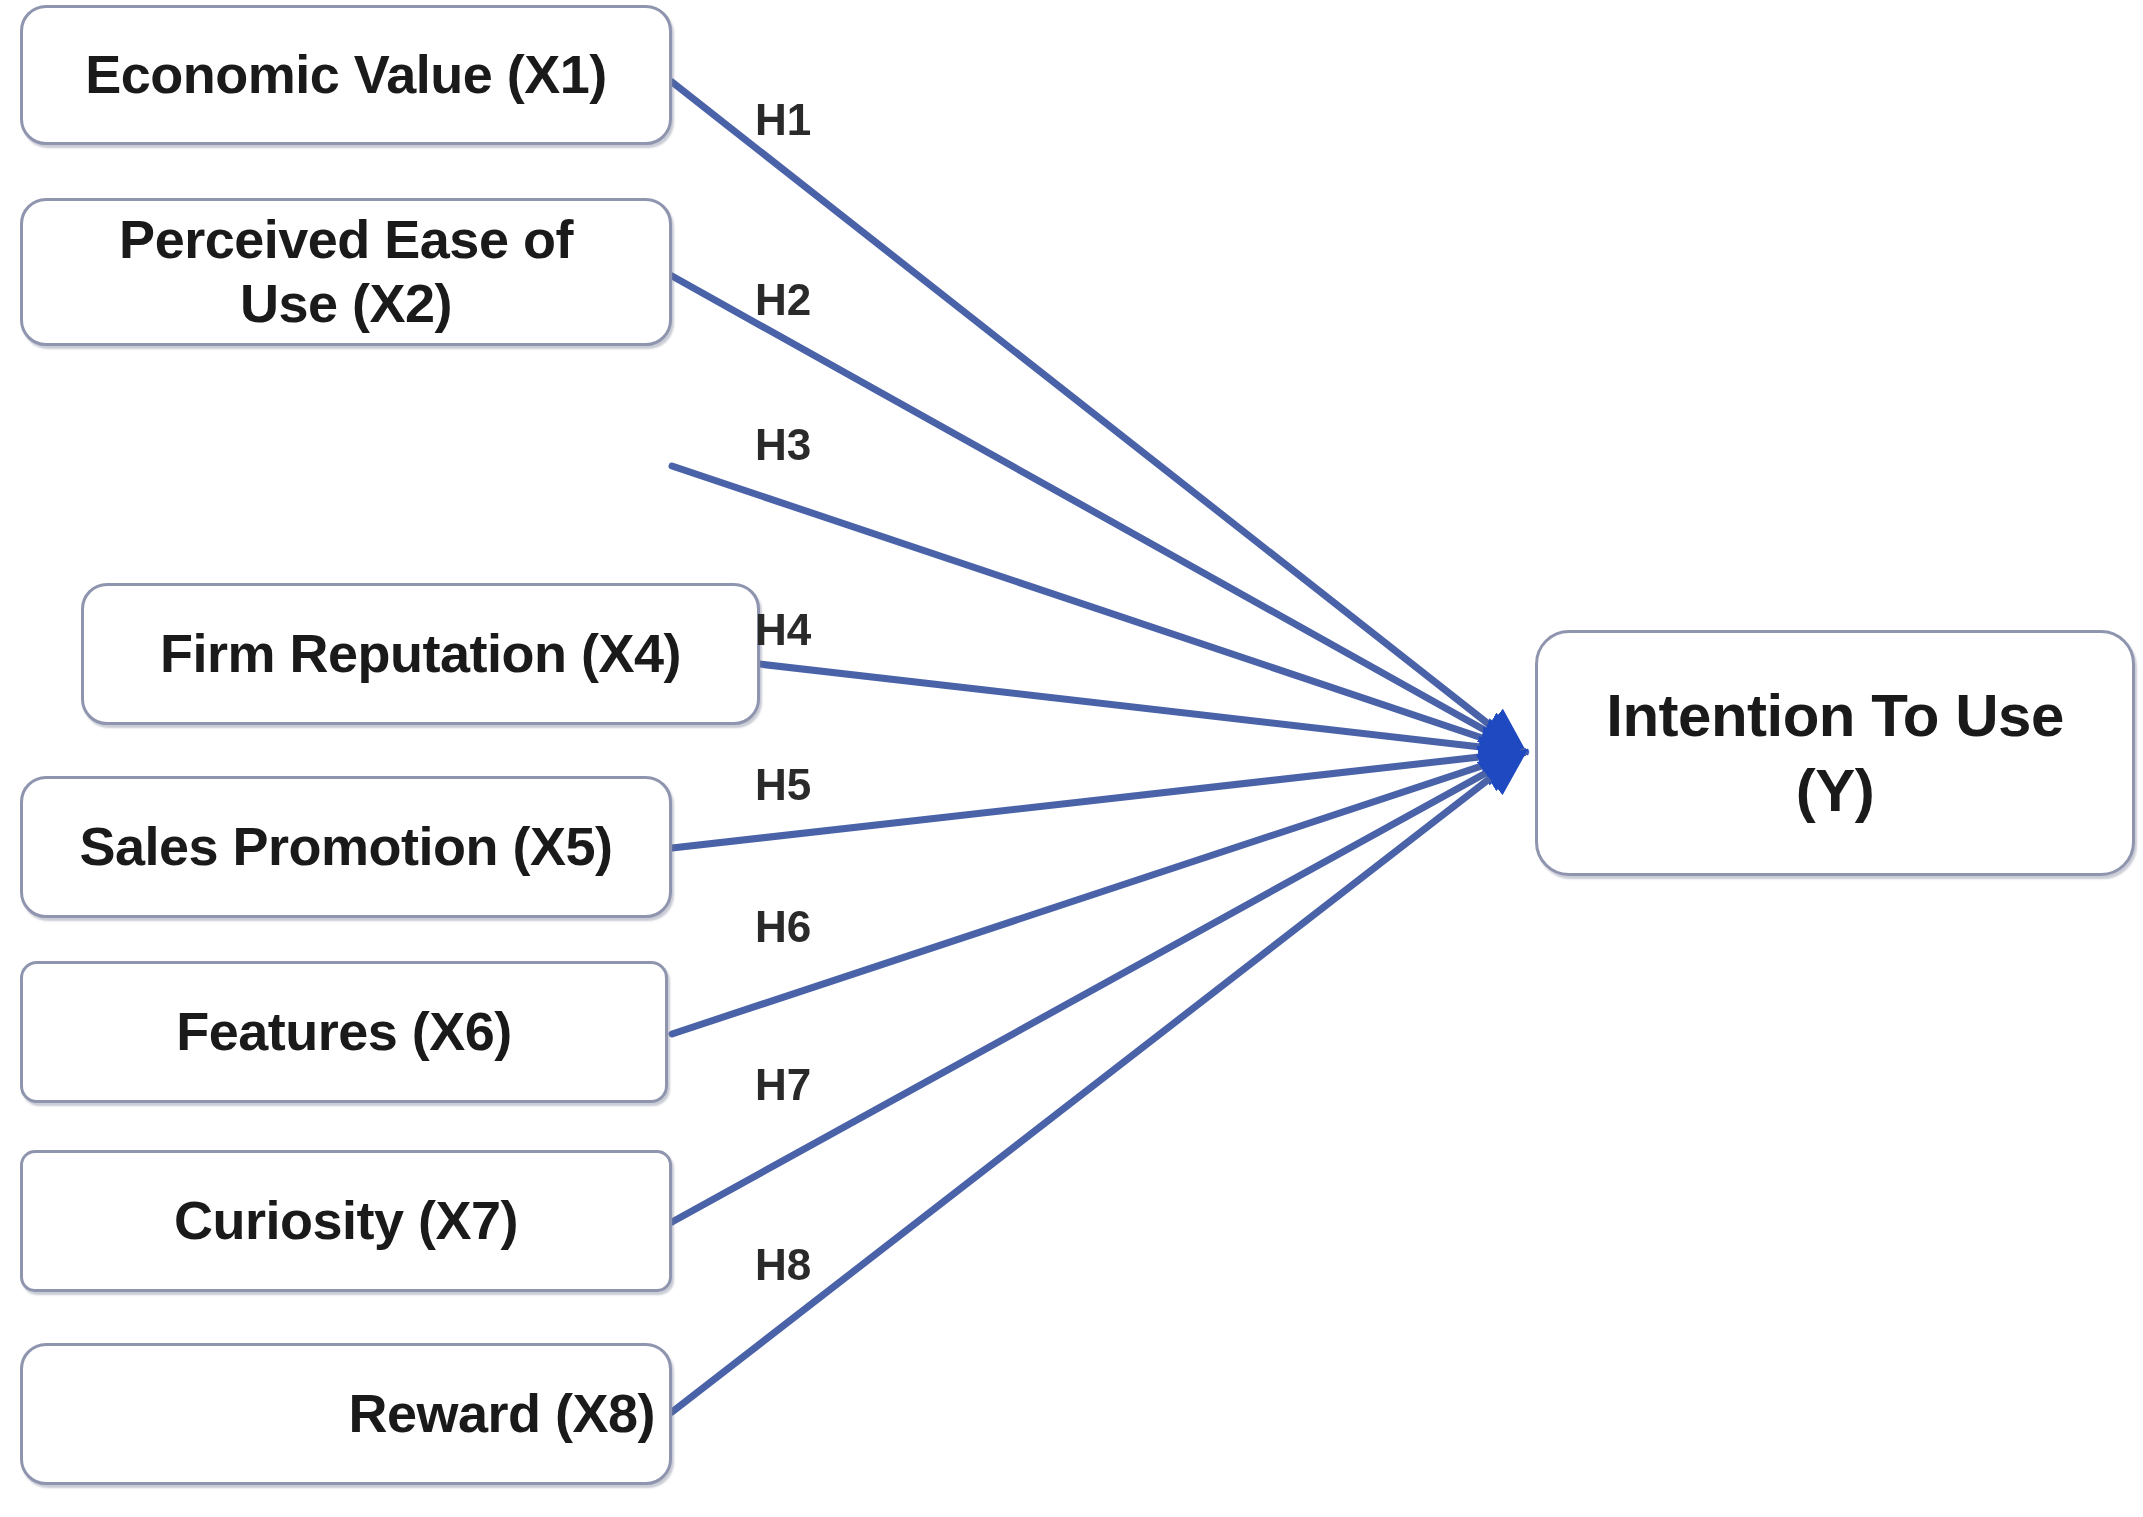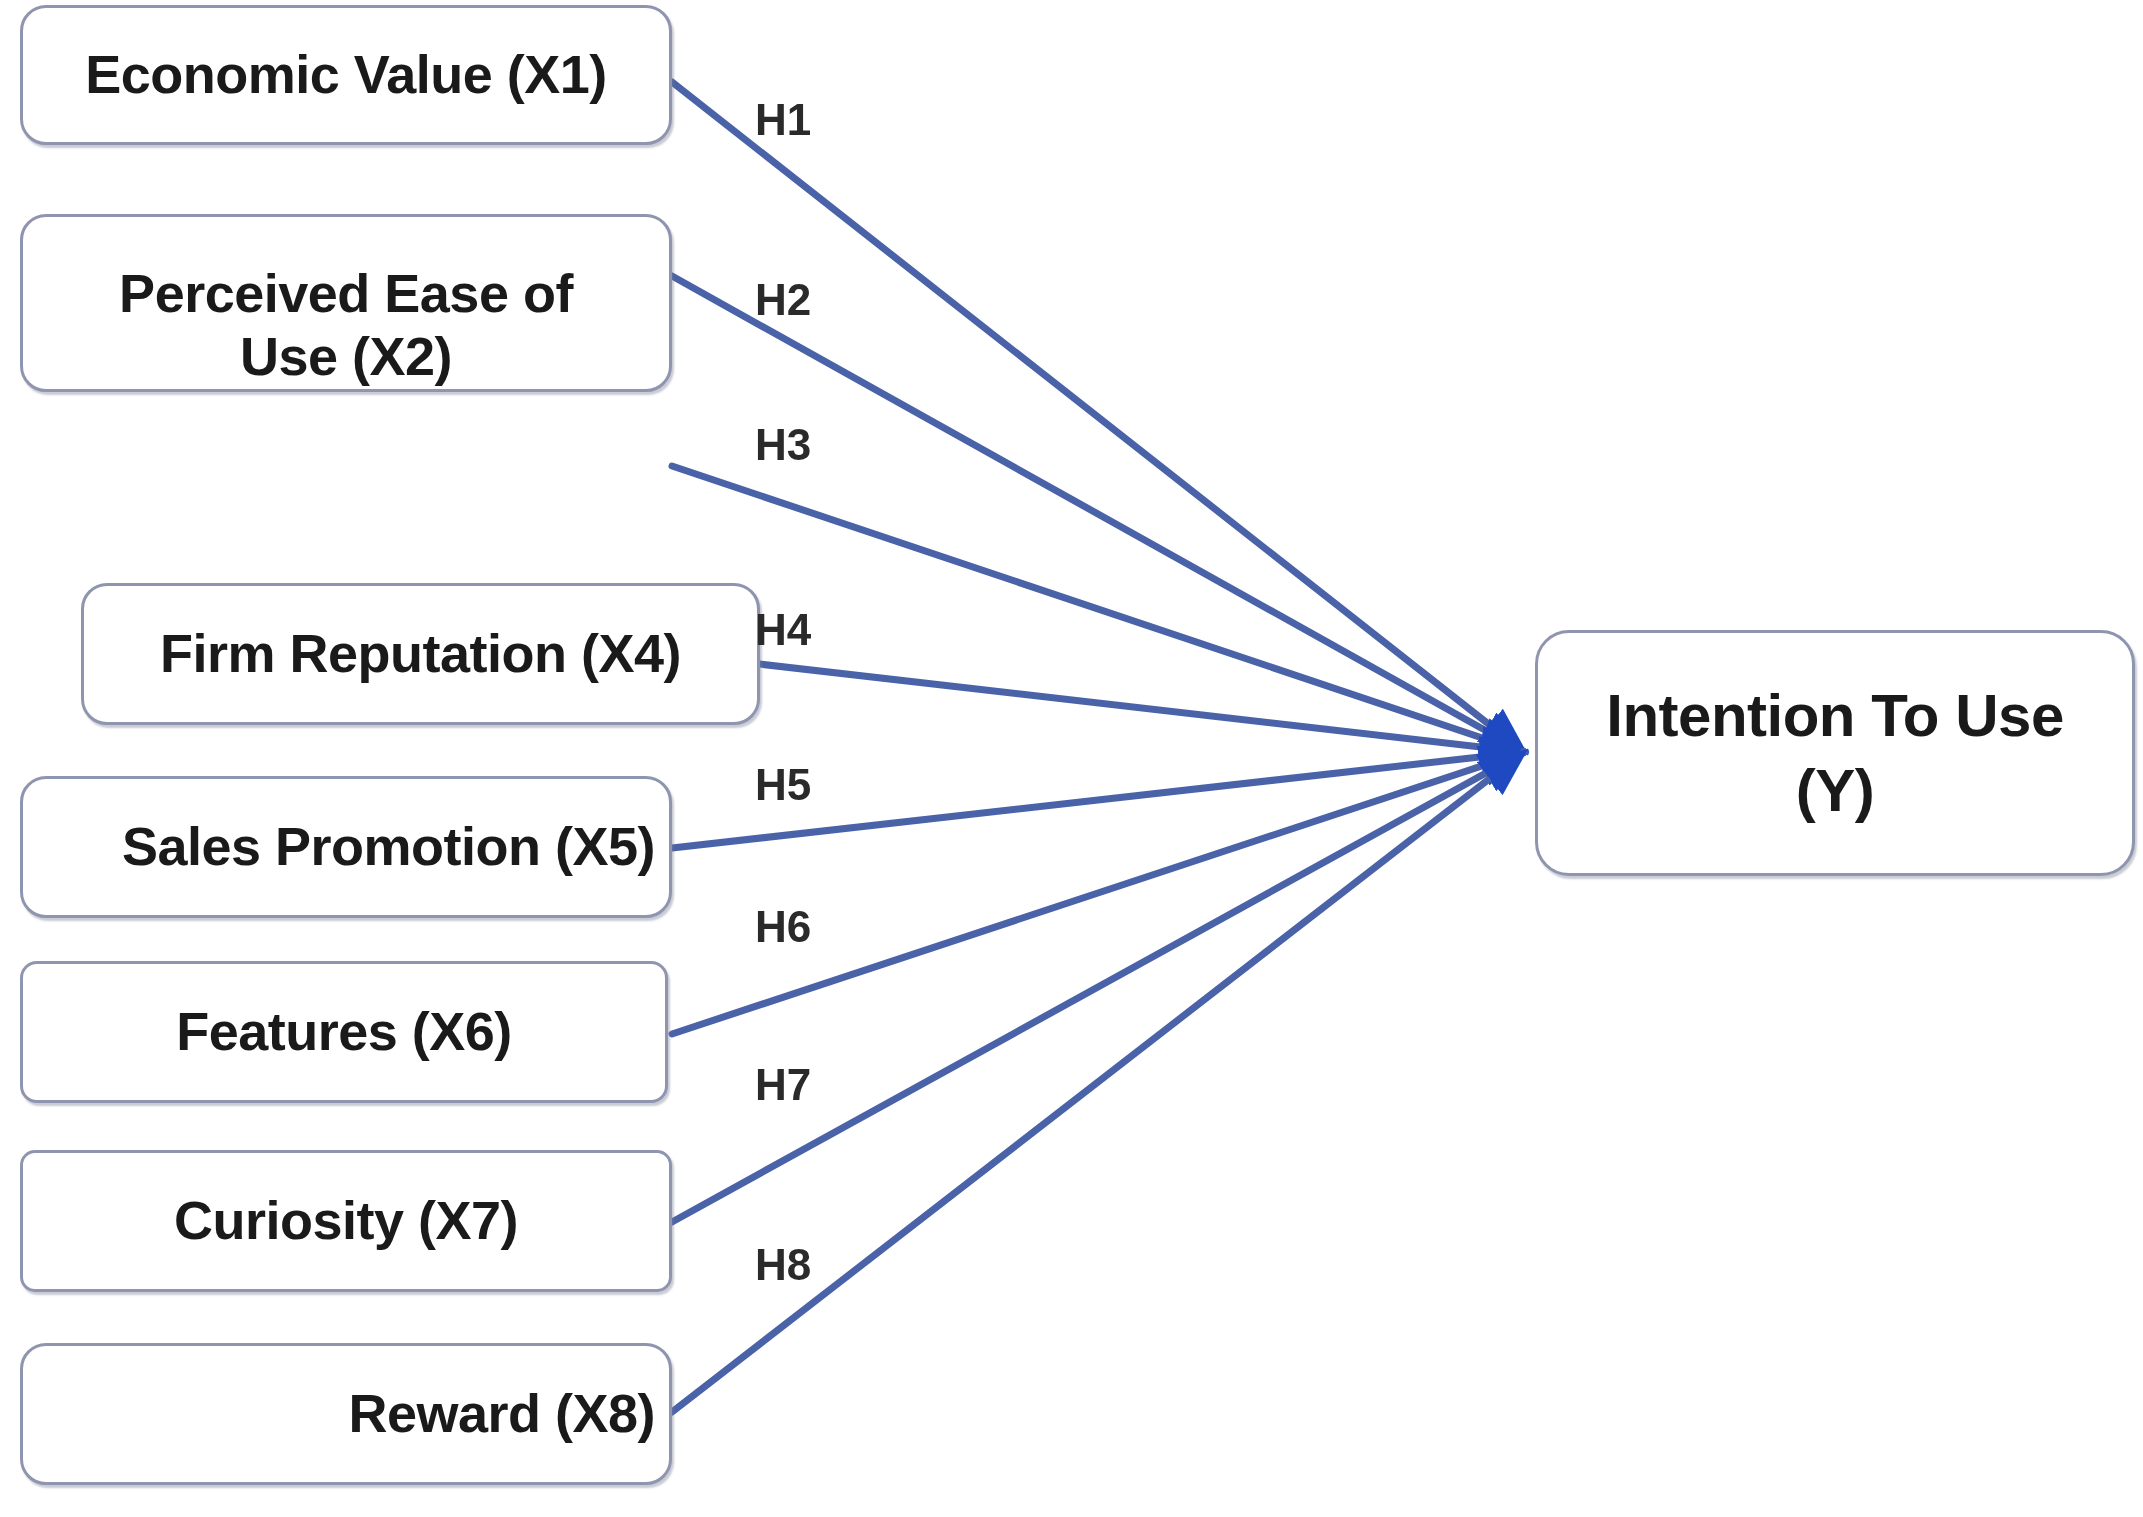--- a/index.html
+++ b/index.html
@@ -84,30 +84,30 @@
       <line x1="672" y1="1034" x2="1524" y2="752" marker-end="url(#arrowhead)"></line>
       <line x1="672" y1="1222" x2="1524" y2="752" marker-end="url(#arrowhead)"></line>
       <line x1="672" y1="1412" x2="1524" y2="752" marker-end="url(#arrowhead)"></line>
     </g>
   </svg>
 
   <div class="node node-predictor" style="left:20px; top:5px; width:652px; height:140px;">
     <span class="label">Economic Value (X1)</span>
   </div>
 
-  <div class="node node-predictor" style="left:20px; top:214px; width:652px; height:178px;align-items:flex-end;">
+  <div class="node node-predictor" style="left:20px; top:198px; width:652px; height:148px;">
     <span class="label">Perceived Ease of<br>Use (X2)</span>
   </div>
 
 
   <div class="node node-predictor" style="left:37px; top:583px; width:679px; height:142px;margin-left:44px;">
     <span class="label">Firm Reputation (X4)</span>
   </div>
 
-  <div class="node node-predictor" style="left:20px; top:776px; width:652px; height:142px;justify-content:flex-end;">
+  <div class="node node-predictor" style="left:20px; top:776px; width:652px; height:142px;">
     <span class="label">Sales Promotion (X5)</span>
   </div>
 
   <div class="node node-predictor" style="left:20px; top:961px; width:648px; height:142px;border-radius:17px;">
     <span class="label">Features (X6)</span>
   </div>
 
   <div class="node node-predictor" style="left:20px; top:1150px; width:652px; height:142px;border-radius:15px;">
     <span class="label">Curiosity (X7)</span>
   </div>

